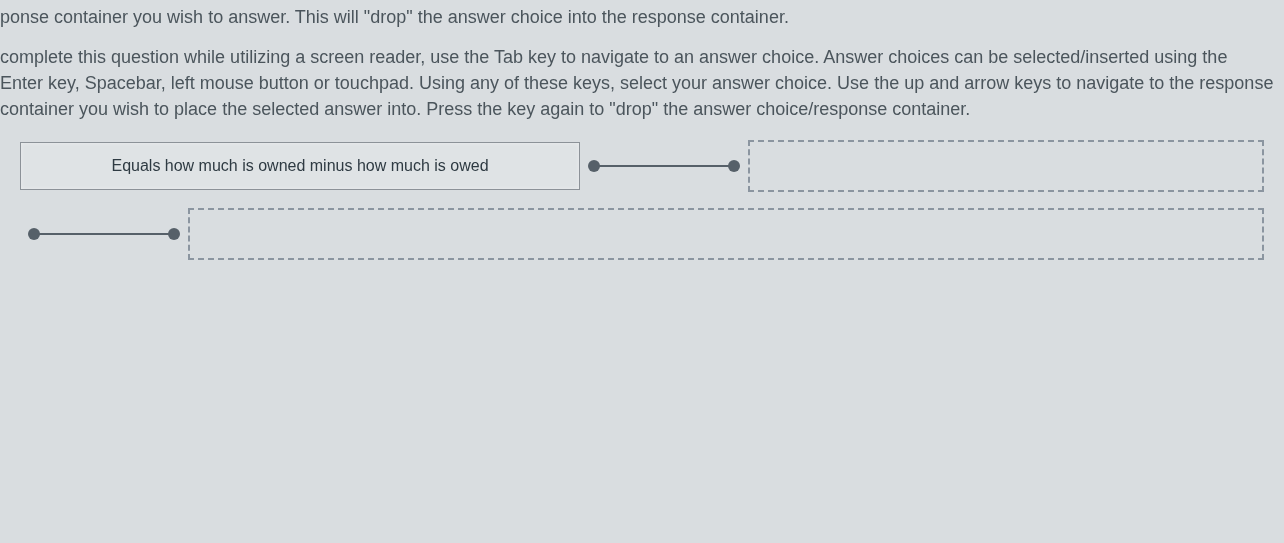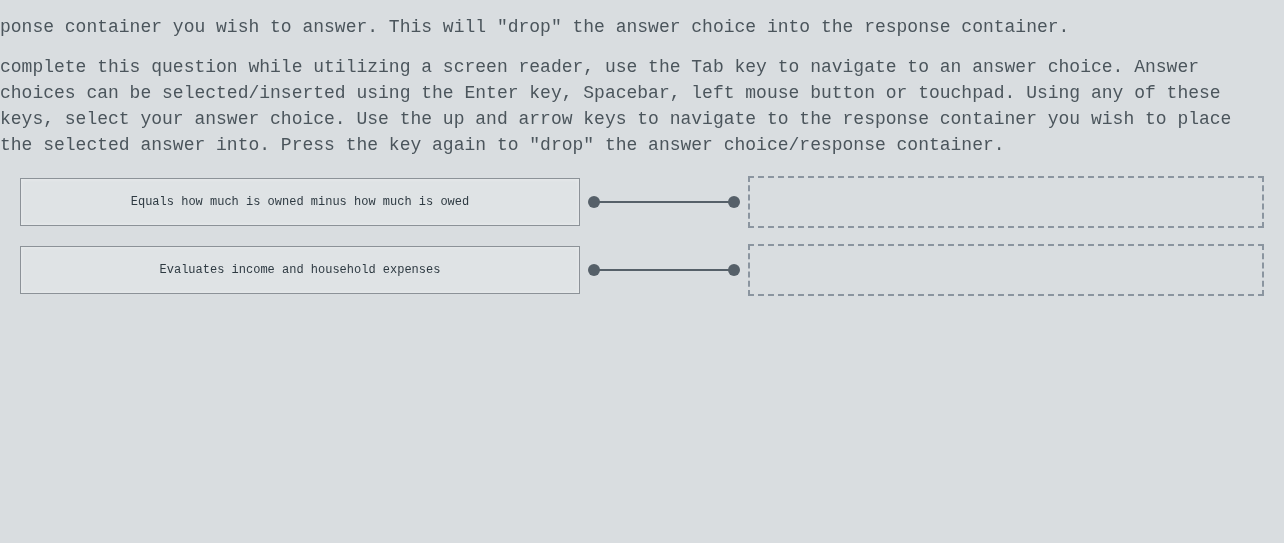--- a/index.html
+++ b/index.html
@@ -6,22 +6,21 @@
     margin: 0;
     padding: 0;
     width: 1284px;
     height: 543px;
     font-family: Arial, Helvetica, sans-serif;
     background: #d9dde0;
     color: #3e4a52;
     overflow: hidden;
   }
   .page {
-    padding: 14px 10px 10px 0;
-    font-family: Liberation Mono, monospace;
+    padding: 4px 10px 10px 0;
   }
   .instructions {
     font-size: 18px;
     line-height: 1.45;
     color: #4b555c;
     margin-bottom: 18px;
   }
   .instructions p {
     margin: 0 0 14px 0;
   }
@@ -38,21 +37,21 @@
     width: 560px;
     min-height: 48px;
     border: 1px solid #8c9298;
     background: #dfe3e5;
     display: flex;
     align-items: center;
     justify-content: center;
     text-align: center;
     padding: 6px 14px;
     box-sizing: border-box;
-    font-size: 12px;
+    font-size: 16px;
     color: #2e3a42;
     cursor: grab;
     box-shadow: inset 0 0 4px rgba(255,255,255,0.4);
   }
   .connector {
     width: 140px;
     height: 2px;
     background: #566069;
     position: relative;
     margin: 0 14px;
@@ -92,20 +91,19 @@
   <div class="matching-area">
 
     <div class="row">
       <div class="prompt-box">Equals how much is owned minus how much is owed</div>
       <div class="connector"></div>
       <div class="drop-box"></div>
     </div>
 
 
     <div class="row">
-      <div class="prompt-box">Evaluates income and household expenses</div>
       <div class="connector"></div>
       <div class="drop-box"></div>
     </div>
 
 
   </div>
 </div>
 
 </body></html>

